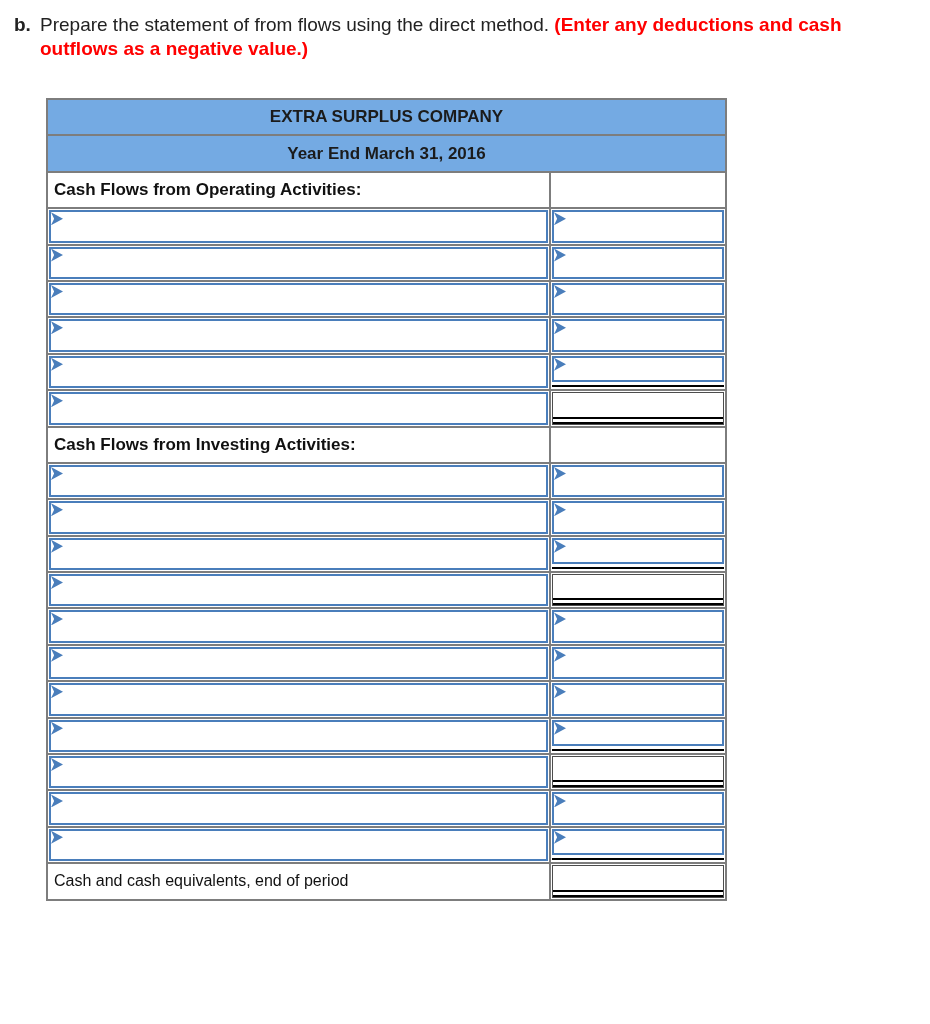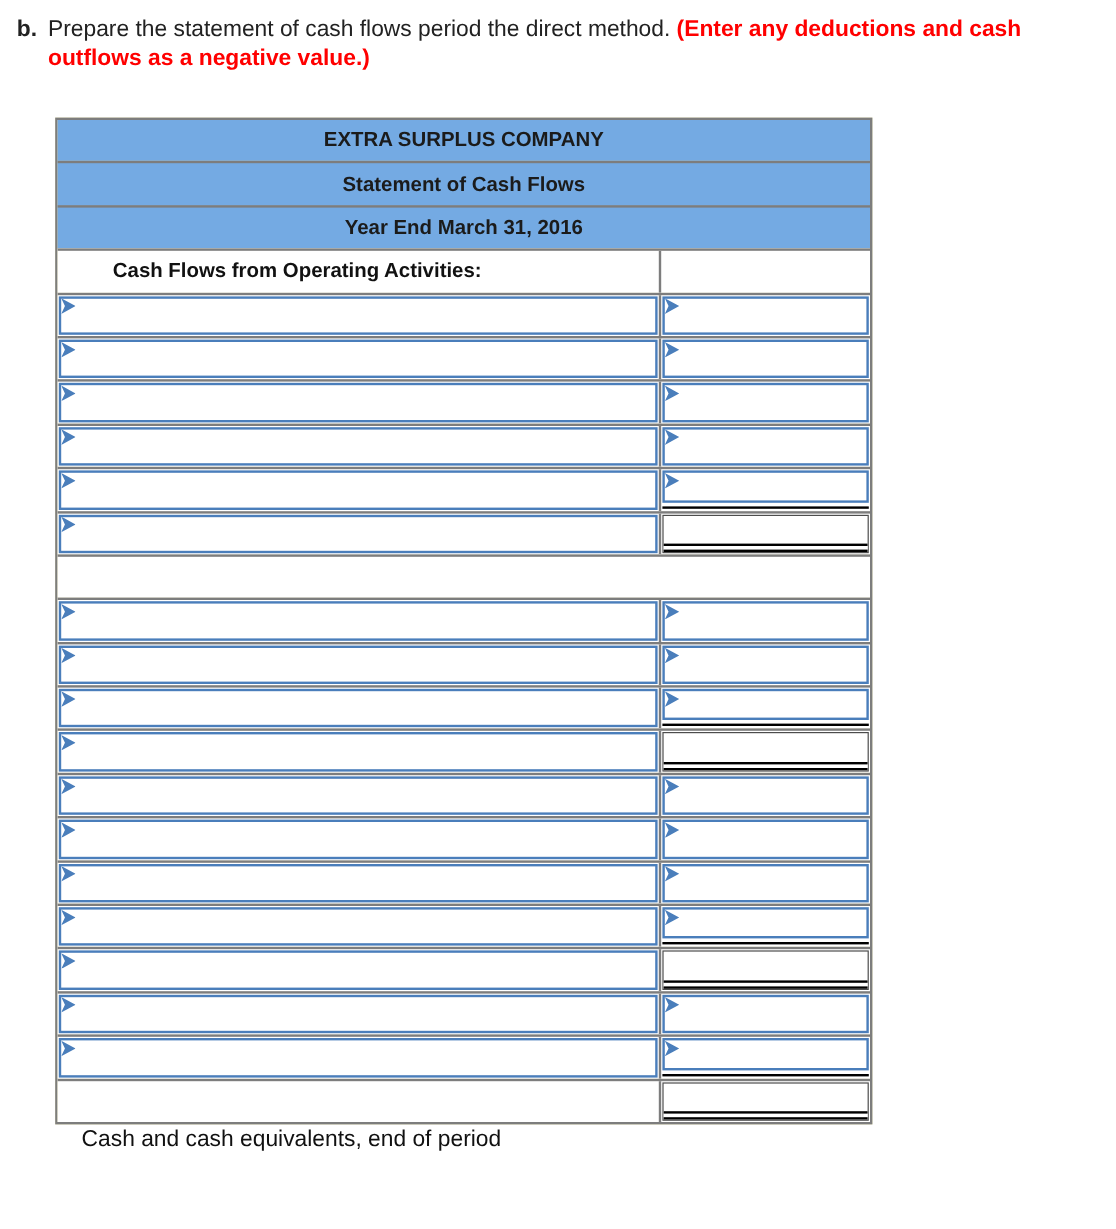--- a/index.html
+++ b/index.html
@@ -38,21 +38,21 @@
     font-weight: bold;
   }
 
   
   .statement {
     position: absolute;
     left: 46px;
     top: 98px;
     width: 677px;
     border: 2px solid var(--grid-gray, #7d7d7d);
-    background: #fef9c3;
+    background: #0f172a;
   }
   .row {
     position: relative;
     display: flex;
     height: 34.4px;
     background: #ffffff;
     border-top: 2px solid var(--grid-gray, #7d7d7d);
   }
   .row:first-child { border-top: none; }
 
@@ -79,30 +79,28 @@
   }
 
   .section-label {
     display: block;
     font-weight: bold;
     font-size: 17px;
     line-height: 34.4px;
     padding-left: 6px;
     color: #111111;
     white-space: nowrap;
-    margin-left: 40px;
   }
   .final-label {
     display: block;
-    font-size: 19px;
+    font-size: 16px;
     line-height: 34.4px;
-    padding-left: 20px;
+    padding-left: 6px;
     color: #111111;
     white-space: nowrap;
-    margin-top: 32px;
   }
 
   
   .answer-box {
     position: absolute;
     inset: 1px;
     background: #ffffff;
     border: 2px solid var(--input-blue, #4a7ebb);
   }
   .answer-box.with-rule { bottom: 7px; }
@@ -143,31 +141,28 @@
     background: #ffffff;
   }
 </style>
 </head>
 <body>
 
 <div class="page">
 
   <div class="instruction">
     <span class="prefix">b.</span>
-    <span class="body"><span>Prepare the statement of cash flows period the direct method.</span> <span class="warning">(Enter any deductions and cash outflows as a negative value.)</span></span>
+    <span class="body"><span>Prepare the statement of from flows using the direct method.</span> <span class="warning">(Enter any deductions and cash outflows as a negative value.)</span></span>
   </div>
 
   <div class="statement">
       <div class="row title">
         <span>EXTRA SURPLUS COMPANY</span>
       </div>
       <div class="row title">
-        <span>Statement of Cash Flows</span>
-      </div>
-      <div class="row title">
         <span>Year End March 31, 2016</span>
       </div>
       <div class="row">
         <div class="cell-left">
           <span class="section-label">Cash Flows from Operating Activities:</span>
         </div>
         <div class="cell-right"></div>
       </div>
       <div class="row">
         <div class="cell-left">
@@ -236,20 +231,23 @@
             <span class="flag"></span>
           </div>
         </div>
         <div class="cell-right">
           <div class="total-box">
             <div class="rule-double"></div>
           </div>
         </div>
       </div>
       <div class="row">
+        <div class="cell-left">
+          <span class="section-label">Cash Flows from Investing Activities:</span>
+        </div>
         <div class="cell-right"></div>
       </div>
       <div class="row">
         <div class="cell-left">
           <div class="answer-box">
             <span class="flag"></span>
           </div>
         </div>
         <div class="cell-right">
           <div class="answer-box">

